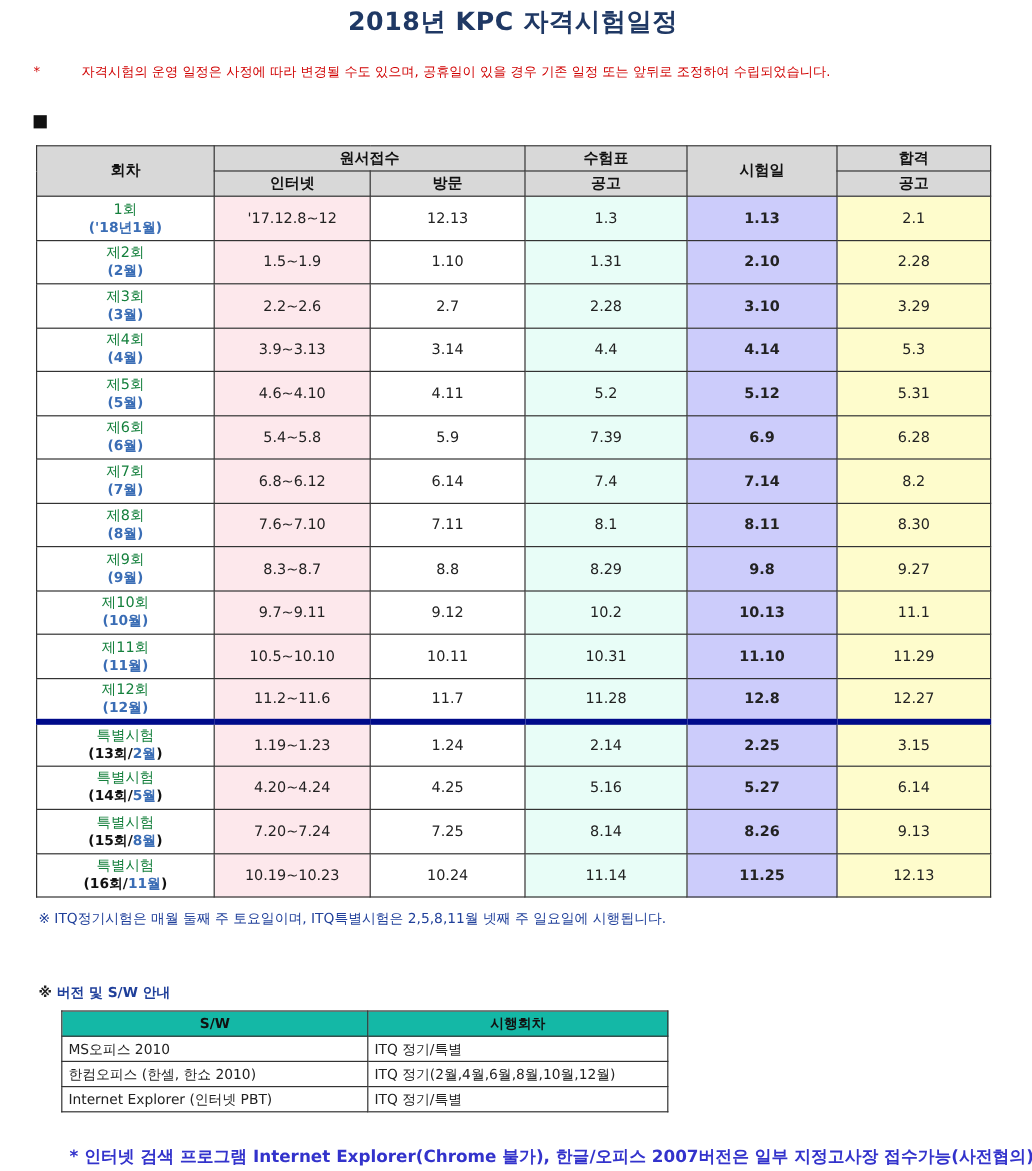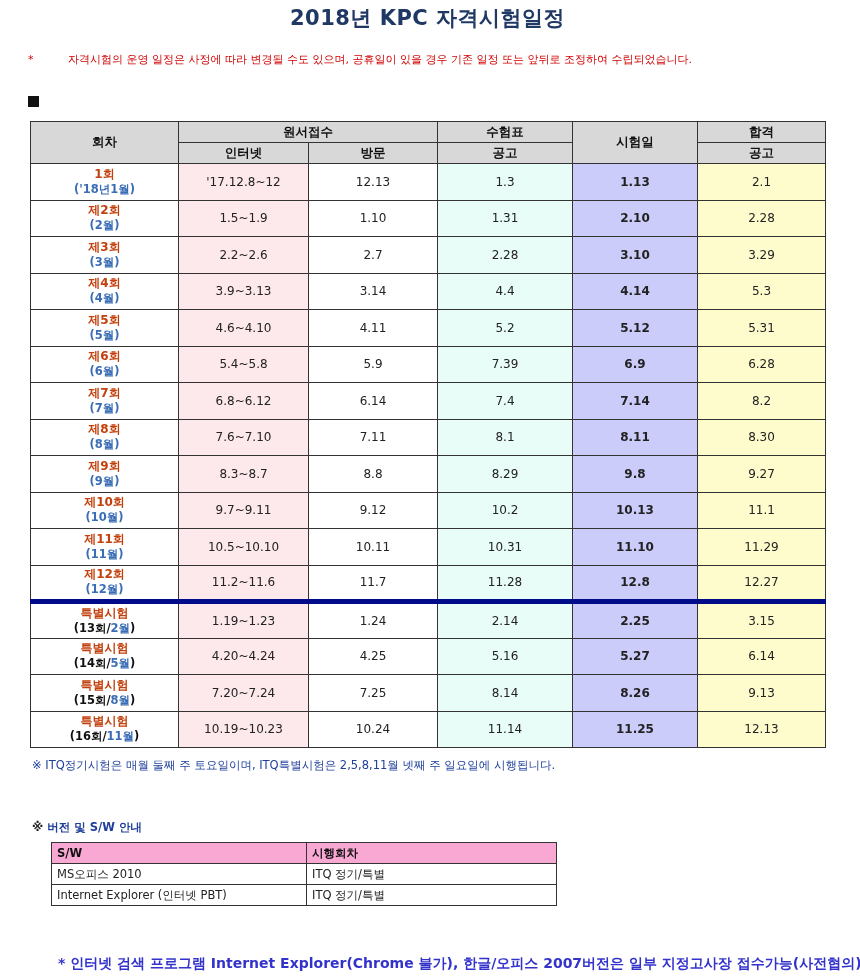--- a/index.html
+++ b/index.html
@@ -7,35 +7,35 @@
   .title { position: absolute; top: 4px; left: 0; width: 855px; text-align: center; font-size: 21px; font-weight: bold; color: #1f3864; letter-spacing: 0.5px; }
   .notice { position: absolute; top: 52px; left: 28px; width: 820px; font-size: 11px; font-weight: normal; color: #d00000; white-space: nowrap; }
   .notice .star { display: inline-block; width: 40px; }
   .section-title { position: absolute; top: 93px; left: 28px; font-size: 15px; font-weight: bold; color: #111; }
   .section-title .sq { display: inline-block; width: 11px; height: 11px; background: #111; margin-right: 8px; vertical-align: 0px; }
   table.sched { position: absolute; top: 121px; left: 30px; width: 795px; border-collapse: collapse; table-layout: fixed; font-size: 12px; }
   table.sched th, table.sched td { border: 1px solid #333; text-align: center; vertical-align: middle; padding: 0; }
   table.sched thead th { background: #d8d8d8; font-weight: bold; font-size: 12.5px; height: 21px; color: #111; }
   table.sched tbody td { height: 36.5px; }
   .c-round { background: #ffffff; line-height: 15px; font-size: 12px; }
-  .c-round .main { font-weight: bold; color: #c2410c; display: block; }
+  .c-round .main { font-weight: normal; color: #15803d; display: block; }
   .c-round .sub { color: #3a6db5; display: block; font-weight: bold; font-size: 11.5px; }
   .c-round .sub .blk { color: #111; }
   .c-internet { background: #fde8ec; }
   .c-visit { background: #ffffff; }
   .c-ticket { background: #e8fdf7; }
   .c-exam { background: #ccccfb; font-weight: bold; }
   .c-pass { background: #fefccc; }
   tr.divider td { border-bottom: 5px solid #000b8a; }
   .footnote { position: absolute; top: 758px; left: 32px; font-size: 11.5px; color: #1f3f9a; white-space: nowrap; }
   .sw-title { position: absolute; top: 820px; left: 32px; font-size: 11.5px; font-weight: bold; color: #1f3f9a; }
   .sw-title .mark { color: #222; }
   table.sw { position: absolute; top: 842px; left: 51px; width: 505px; border-collapse: collapse; table-layout: fixed; font-size: 11.5px; }
   table.sw th, table.sw td { border: 1px solid #333; height: 21px; padding: 0 5px; }
-  table.sw th { background: #f9a8d4; font-weight: bold; text-align: left; color: #111; }
+  table.sw th { background: #14b8a6; font-weight: bold; text-align: center; color: #111; }
   table.sw td { text-align: left; color: #222; }
   .bottom-note { position: absolute; top: 955px; left: 58px; font-size: 14px; font-weight: bold; color: #3333cc; white-space: nowrap; }
 </style>
 </head>
 <body>
 
 <div class="title">2018년  KPC  자격시험일정</div>
 
 <div class="notice">
   <span class="star">*</span><span>자격시험의 운영 일정은 사정에 따라 변경될 수도 있으며, 공휴일이 있을 경우 기존 일정 또는 앞뒤로 조정하여 수립되었습니다.</span>
@@ -265,19 +265,23 @@
       <th>S/W</th>
       <th>시행회차</th>
     </tr>
   </thead>
   <tbody>
     <tr>
       <td>MS오피스 2010</td>
       <td>ITQ 정기/특별</td>
     </tr>
     <tr>
+      <td>한컴오피스 (한셀, 한쇼 2010)</td>
+      <td>ITQ 정기(2월,4월,6월,8월,10월,12월)</td>
+    </tr>
+    <tr>
       <td>Internet Explorer (인터넷 PBT)</td>
       <td>ITQ 정기/특별</td>
     </tr>
   </tbody>
 </table>
 
 <div class="bottom-note">* 인터넷 검색 프로그램 Internet Explorer(Chrome 불가), 한글/오피스 2007버전은 일부 지정고사장 접수가능(사전협의)</div>
 
 </body></html>

